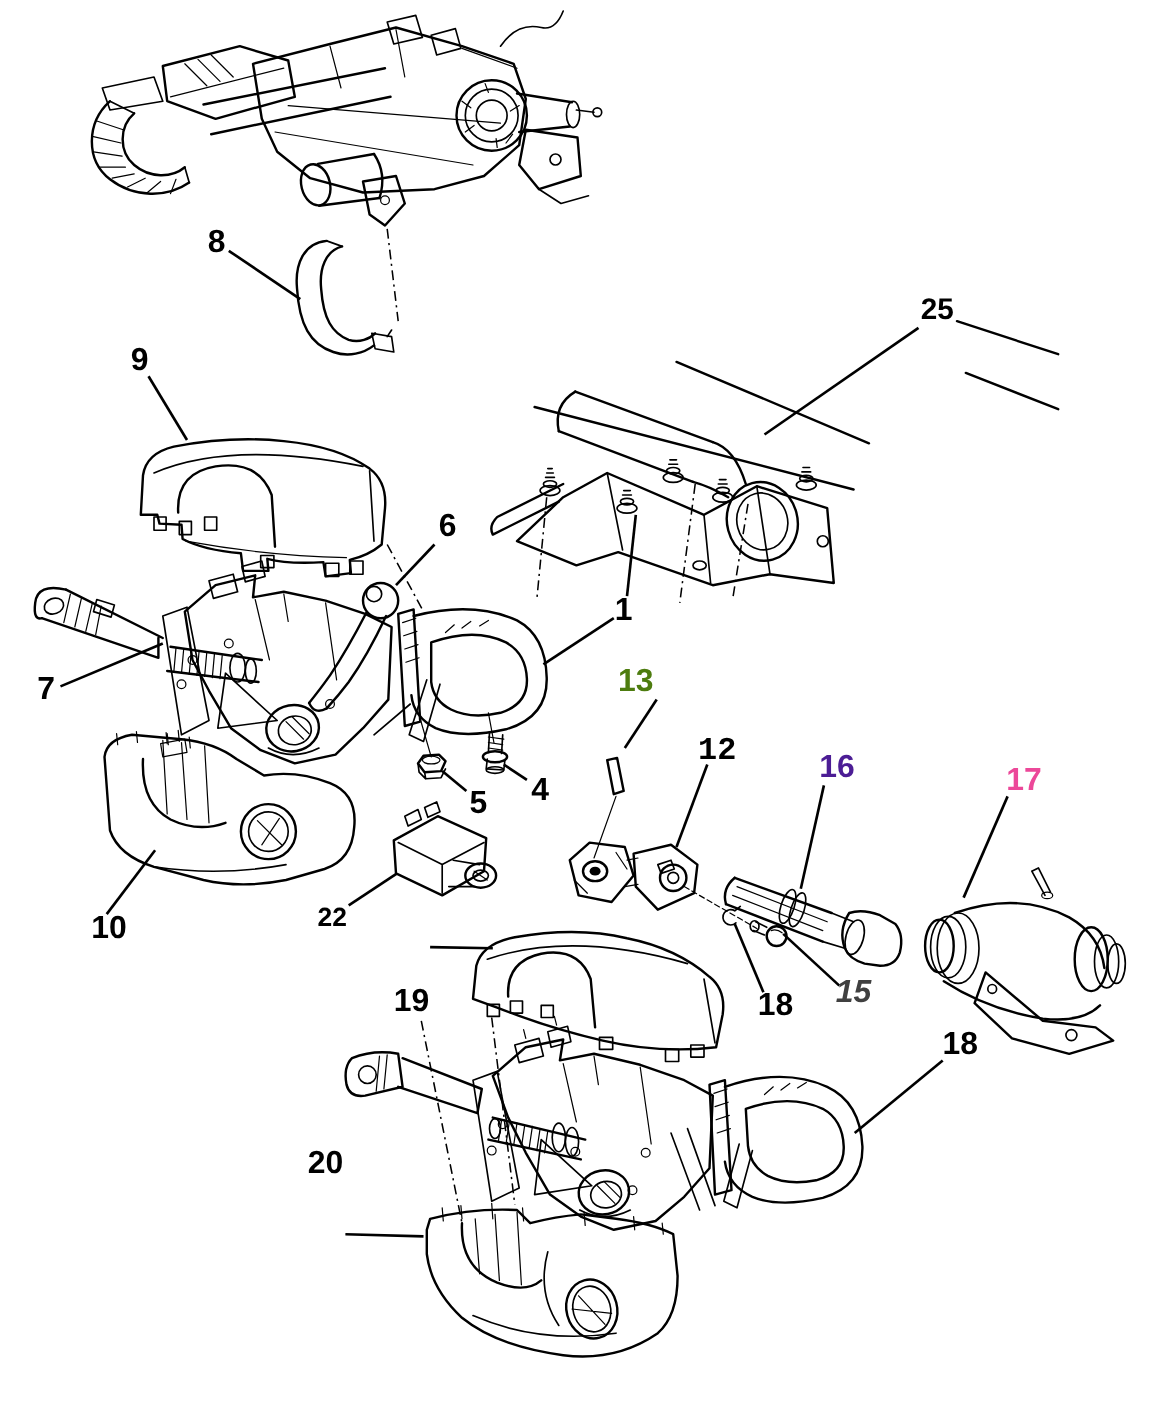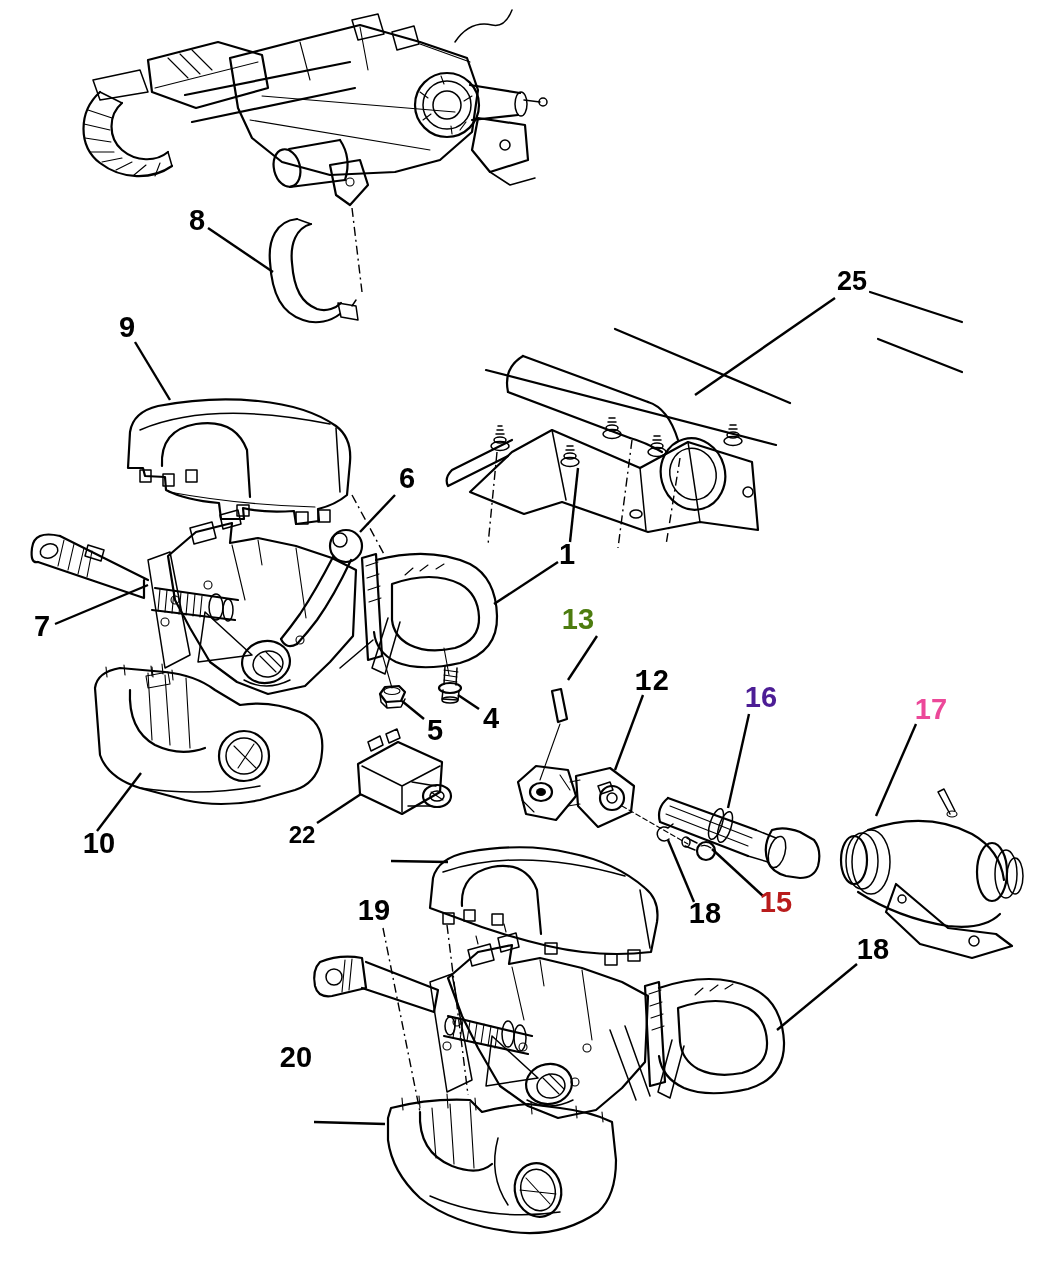--- a/index.html
+++ b/index.html
@@ -365,18 +365,18 @@
       <div class="callout" style="left: 578px; top: 621px; color: #4d7c0f; font-size: 29px;">13</div>
       <div class="callout" style="left: 652px; top: 684px; color: rgb(0, 0, 0); font-size: 29px; font-family: Liberation Mono, monospace;">12</div>
       <div class="callout" style="left: 761px; top: 699px; color: #4c1d95; font-size: 29px;">16</div>
       <div class="callout" style="left: 931px; top: 711px; color: #ec4899; font-size: 29px;">17</div>
       <div class="callout" style="left: 435px; top: 732px; color: rgb(0, 0, 0); font-size: 29px;">5</div>
       <div class="callout" style="left: 491px; top: 720px; color: rgb(0, 0, 0); font-size: 29px;">4</div>
       <div class="callout" style="left: 86px; top: 845px; color: rgb(0, 0, 0); font-size: 29px; margin-left: 13px;">10</div>
       <div class="callout" style="left: 302px; top: 836px; color: rgb(0, 0, 0); font-size: 24px;">22</div>
       <div class="callout" style="left: 374px; top: 912px; color: rgb(0, 0, 0); font-size: 29px;">19</div>
       <div class="callout" style="left: 705px; top: 915px; color: rgb(0, 0, 0); font-size: 29px;">18</div>
-      <div class="callout" style="left: 776px; top: 904px; color: #b91c1c; font-size: 29px;">15</div>
+      <div class="callout" style="left: 776px; top: 904px; color: #404040; font-size: 29px; font-style: italic;">15</div>
       <div class="callout" style="left: 873px; top: 951px; color: rgb(0, 0, 0); font-size: 29px;">18</div>
       <div class="callout" style="left: 296px; top: 1059px; color: rgb(0, 0, 0); font-size: 29px;">20</div>
     </div>
 
 </div>
 
 </body></html>

